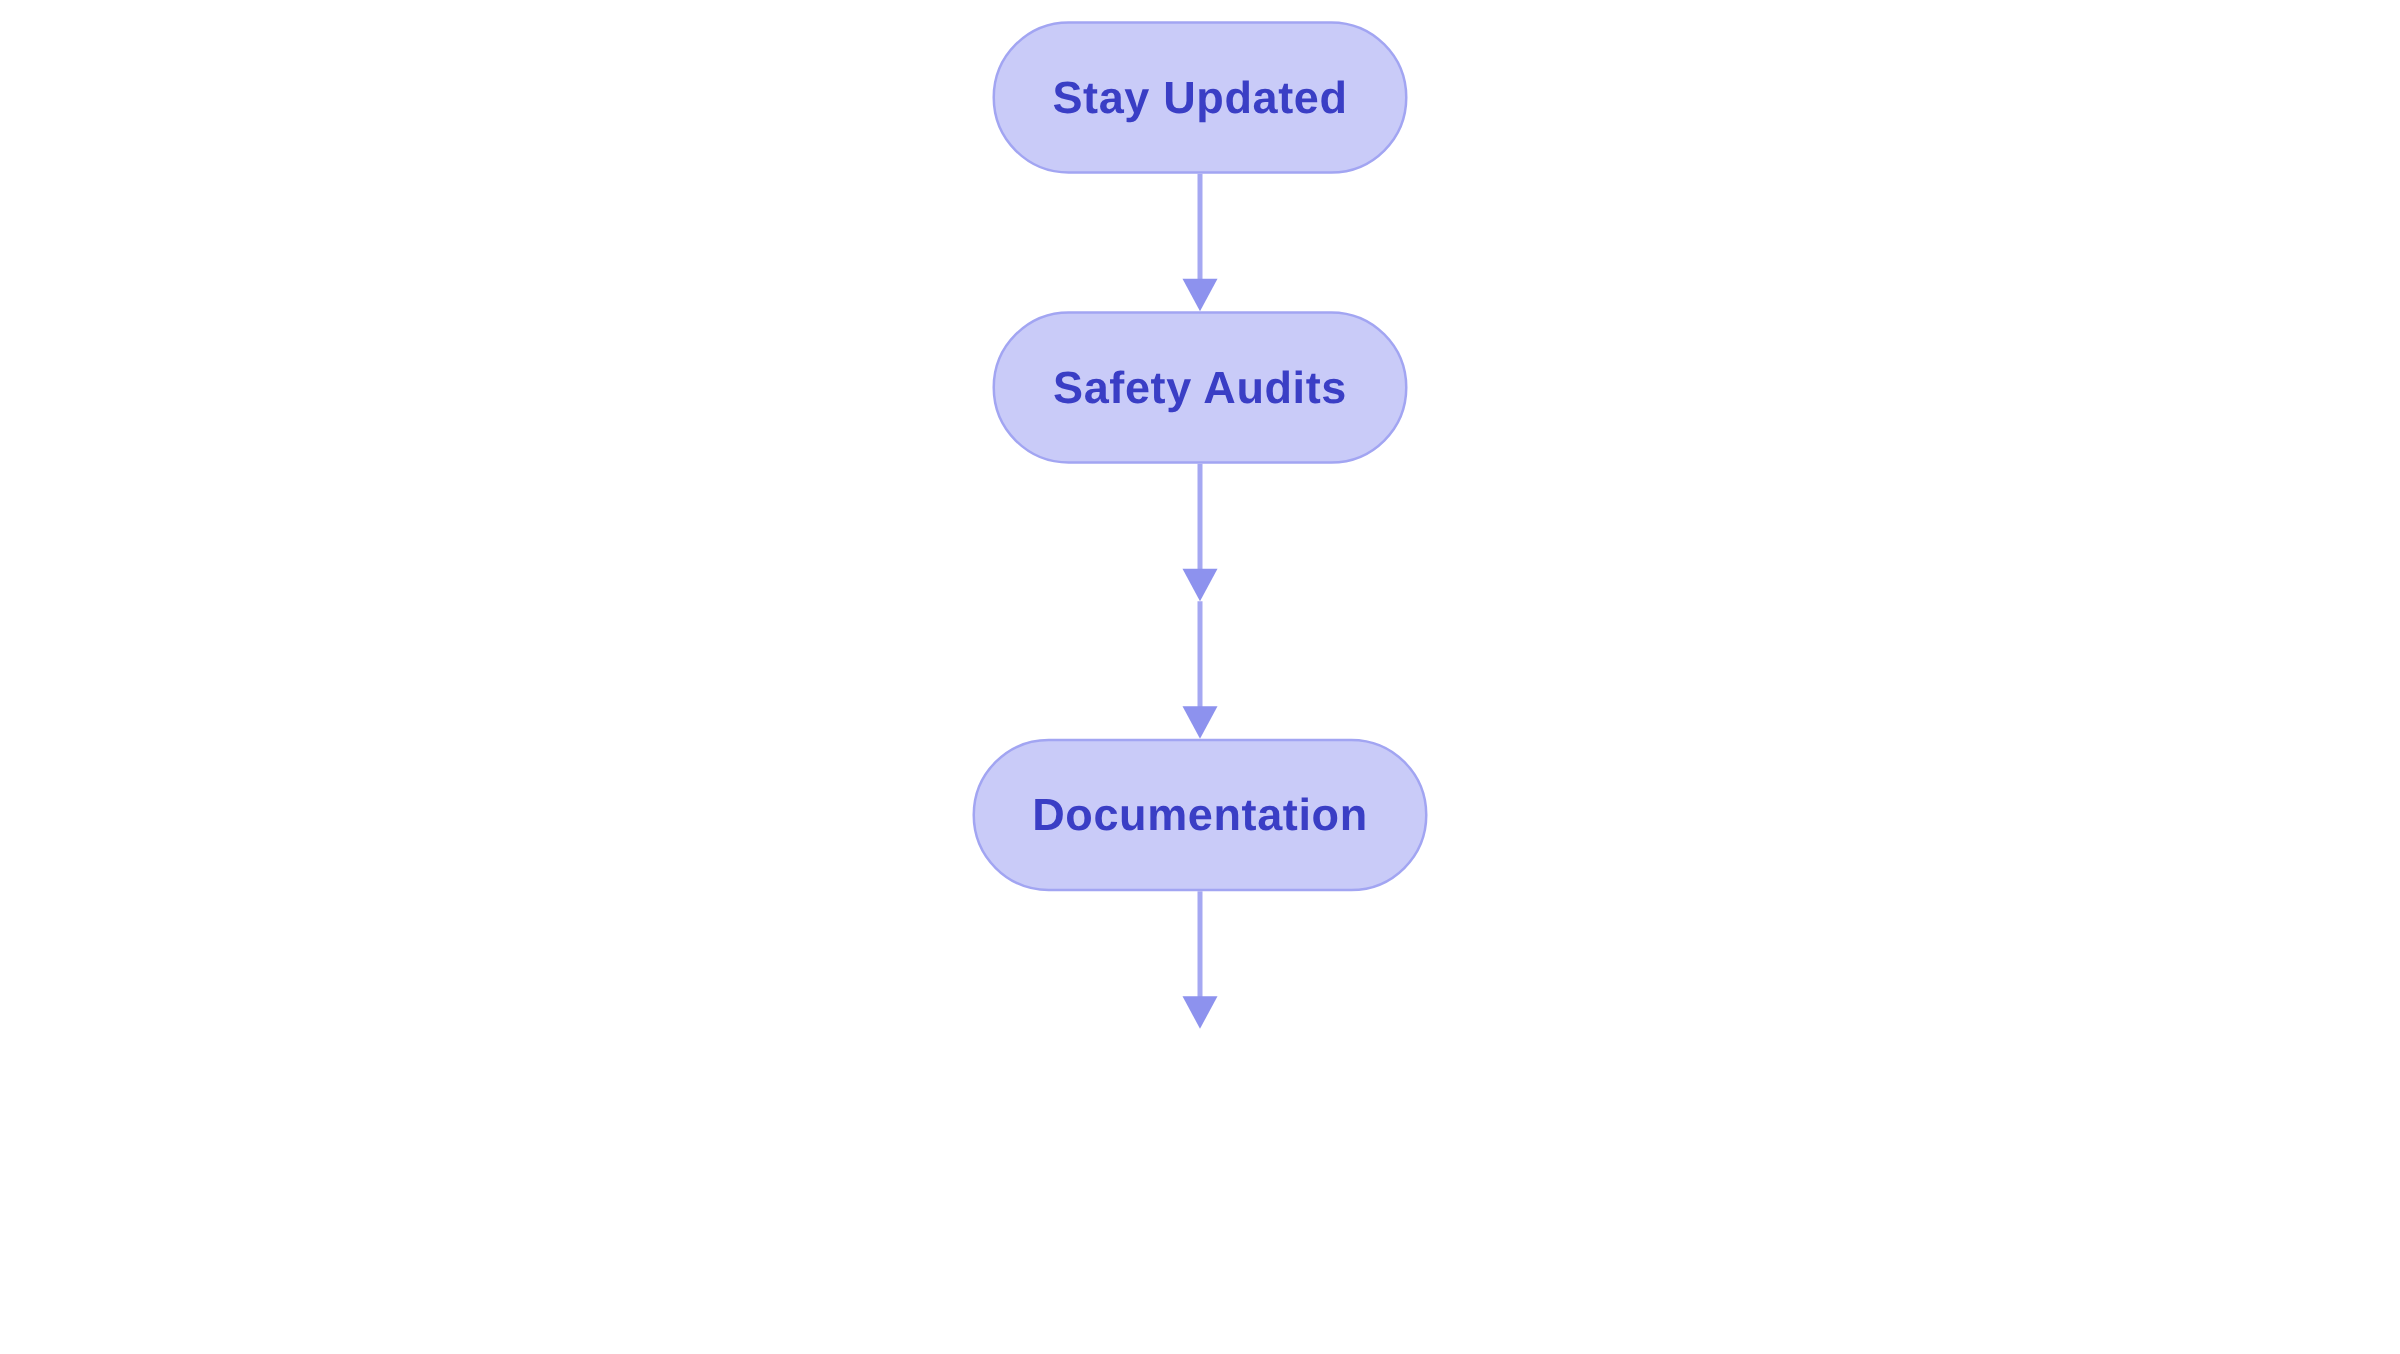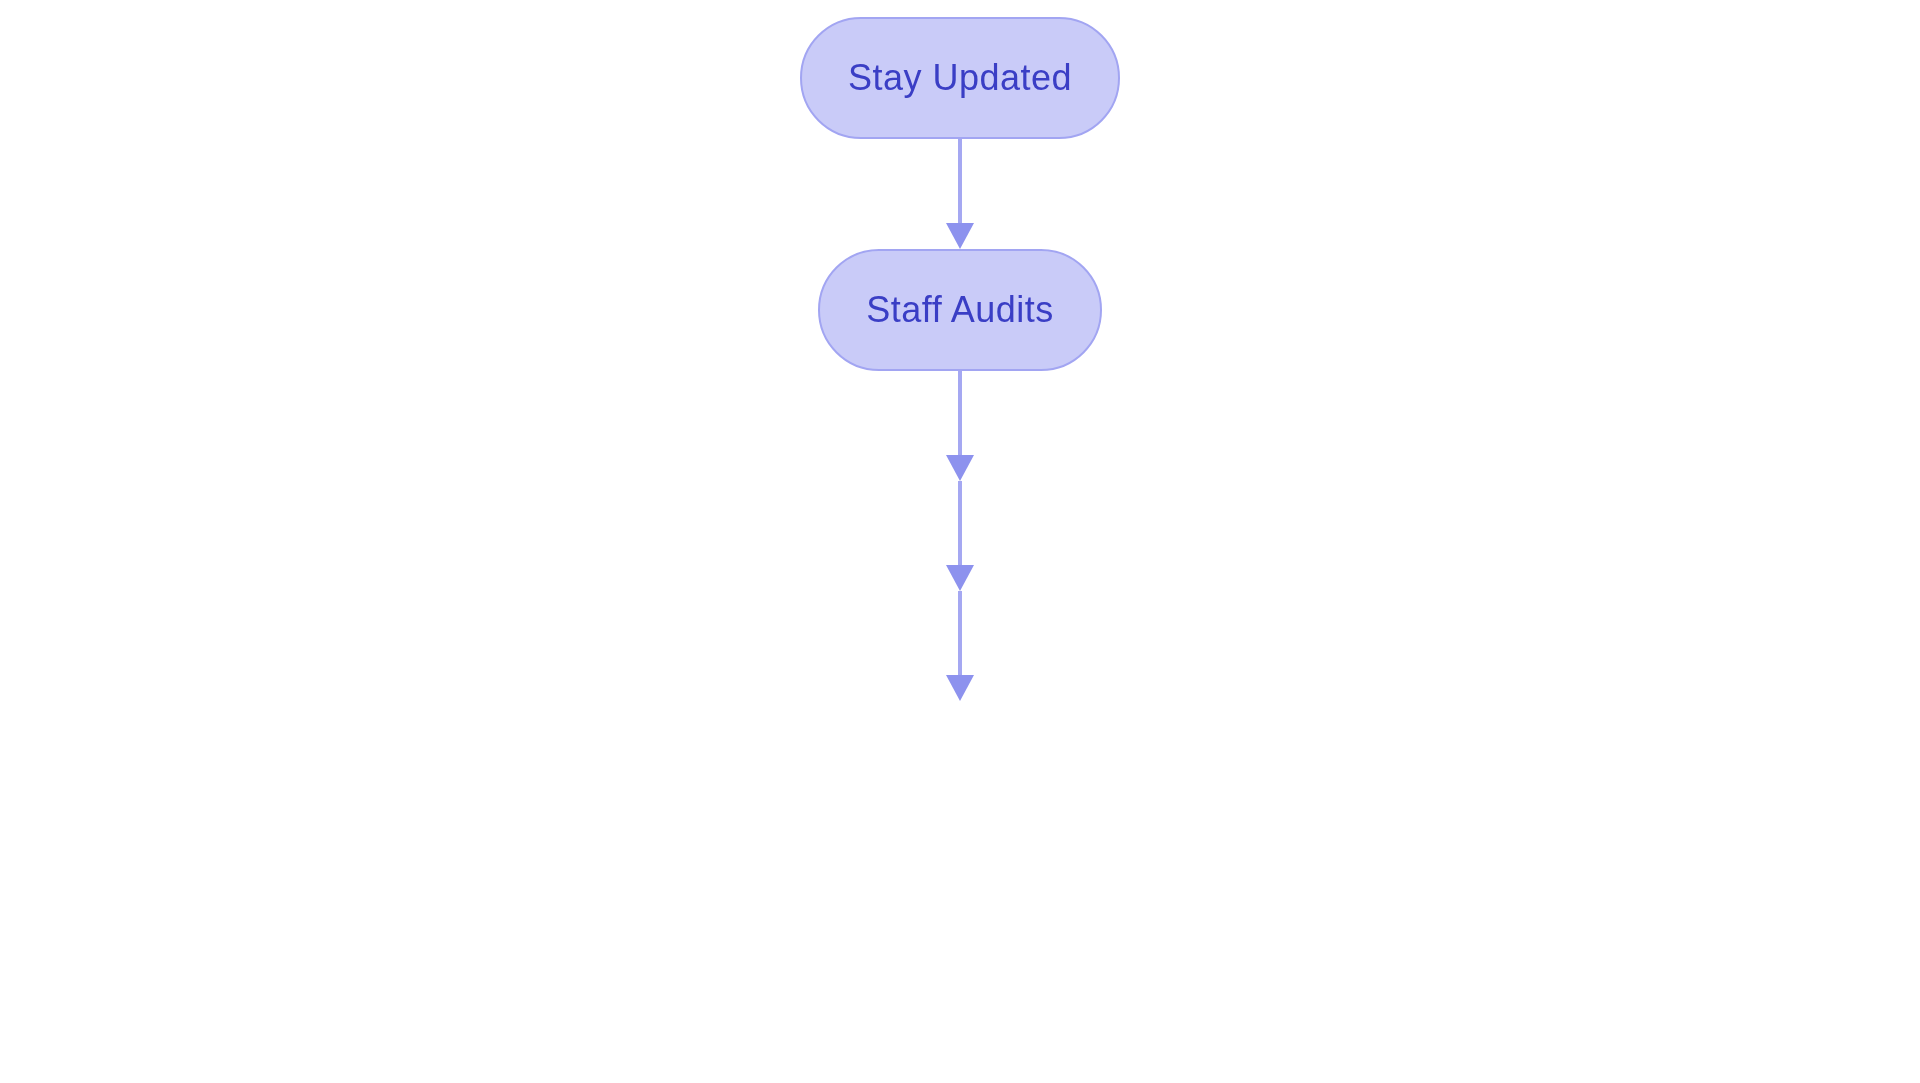--- a/index.html
+++ b/index.html
@@ -16,20 +16,21 @@
     padding: 0;
     background: var(--bg);
     font-family: "Liberation Sans", "DejaVu Sans", sans-serif;
   }
   .canvas {
     position: relative;
     width: 1920px;
     height: 1083px;
     background: var(--bg);
     overflow: hidden;
+    font-weight: bold;
   }
   .flow {
     position: absolute;
     left: 0;
     top: 17px;
     width: 100%;
     display: flex;
     flex-direction: column;
     align-items: center;
   }
@@ -82,34 +83,37 @@
     <div class="node">
       <span class="node-label">Stay Updated</span>
     </div>
 
     <div class="arrow">
       <div class="shaft"></div>
       <div class="head"></div>
     </div>
 
     <div class="node">
-      <span class="node-label">Staff Audits</span>
+      <span class="node-label">Safety Audits</span>
     </div>
 
     <div class="arrow">
       <div class="shaft"></div>
       <div class="head"></div>
     </div>
 
 
     <div class="arrow">
       <div class="shaft"></div>
       <div class="head"></div>
     </div>
 
+    <div class="node">
+      <span class="node-label">Documentation</span>
+    </div>
 
     <div class="arrow">
       <div class="shaft"></div>
       <div class="head"></div>
     </div>
 
 
   </div>
 </div>
 

